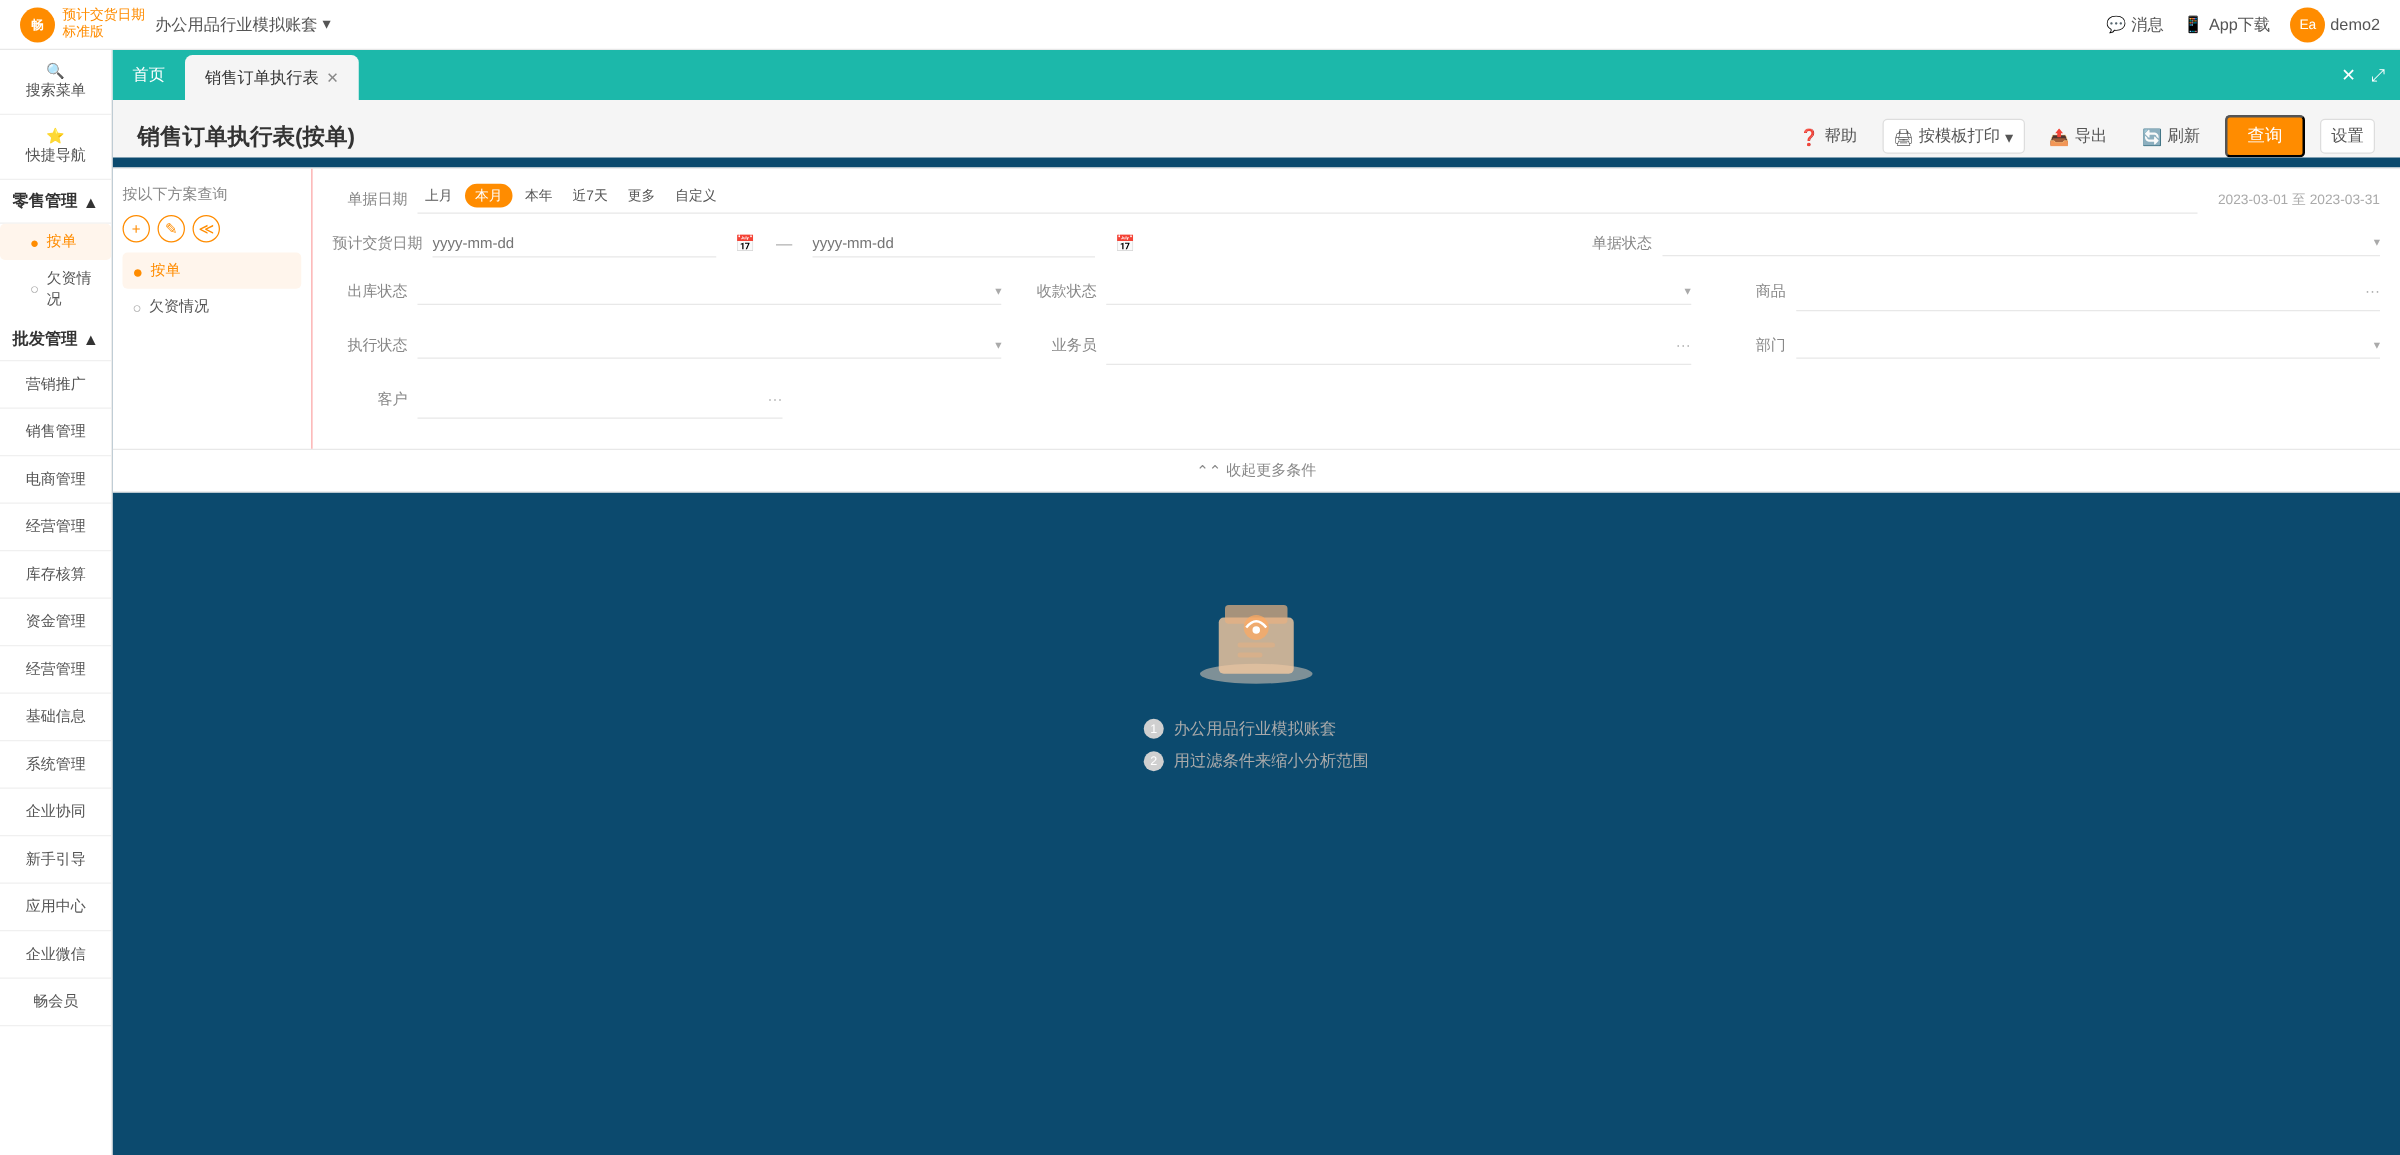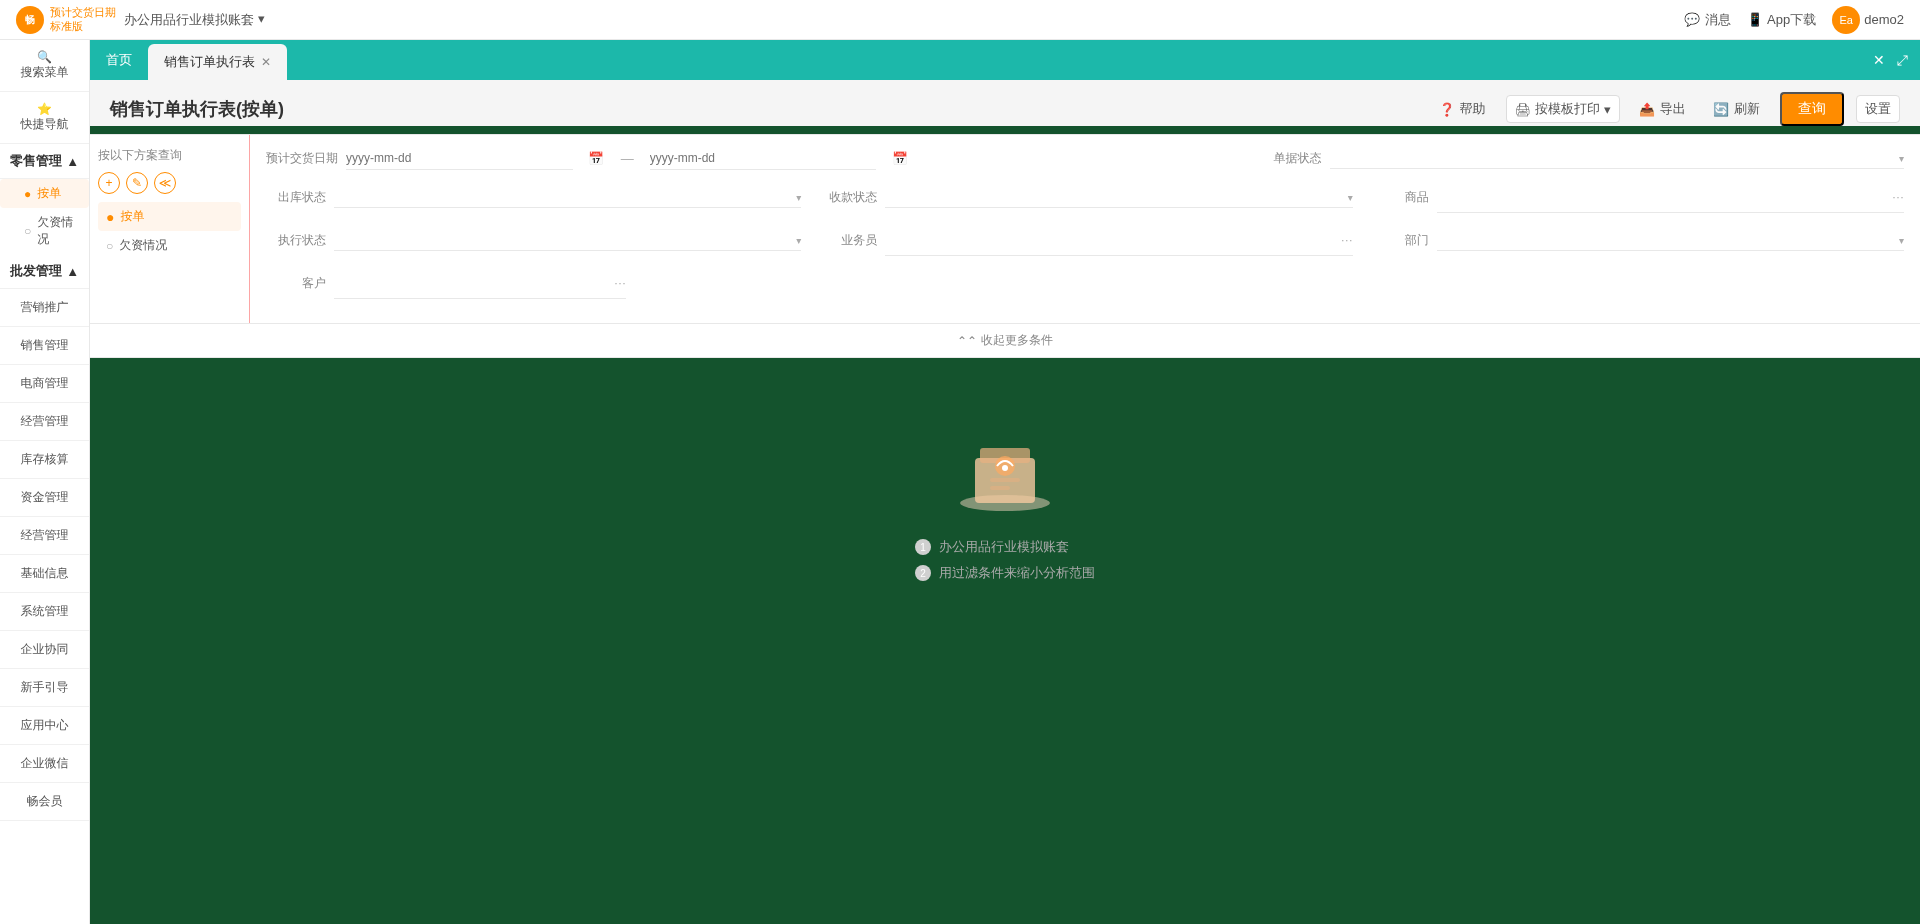--- a/index.html
+++ b/index.html
@@ -161,21 +161,21 @@
     .tab-bar-action {
       color: white;
       cursor: pointer;
       padding: 4px;
       font-size: 14px;
     }
 
     
     .page-content {
       flex: 1;
-      background: #14532d;
+      background: #0c4a6e;
       overflow-y: auto;
       padding: 0;
     }
 
     
     .page-header {
       background: #f5f5f5;
       padding: 12px 20px 0 20px;
       display: flex;
       align-items: center;
@@ -608,20 +608,38 @@
               <span>按单</span>
             </div>
             <div class="filter-sidebar-item">
               <span style="color:#aaa; font-size:12px;">○</span>
               <span>欠资情况</span>
             </div>
           </div>
 
           <div class="filter-body">
 
+            <div class="filter-row">
+
+              <div class="filter-field">
+                <span class="filter-label">单据日期</span>
+                <div style="display:flex; align-items:center; gap:4px; border-bottom: 1px solid #e8e8e8; padding-bottom: 4px; flex: 1;">
+                  <div class="date-quick">
+                    <span class="date-quick-btn">上月</span>
+                    <span class="date-quick-btn active">本月</span>
+                    <span class="date-quick-btn">本年</span>
+                    <span class="date-quick-btn">近7天</span>
+                    <span class="date-quick-btn">更多</span>
+                    <span class="date-quick-btn">自定义</span>
+                  </div>
+                </div>
+              </div>
+
+              <div style="font-size:11px; color:#aaa; white-space:nowrap;">2023-03-01 至 2023-03-31</div>
+            </div>
 
             <div class="filter-row">
               <div class="filter-field">
                 <span class="filter-label">预计交货日期</span>
                 <div class="date-range">
                   <input type="text" class="date-input" placeholder="yyyy-mm-dd" style="">
                   <span class="date-icon">📅</span>
                   <span class="date-separator">—</span>
                   <input type="text" class="date-input" placeholder="yyyy-mm-dd" style="">
                   <span class="date-icon">📅</span>

